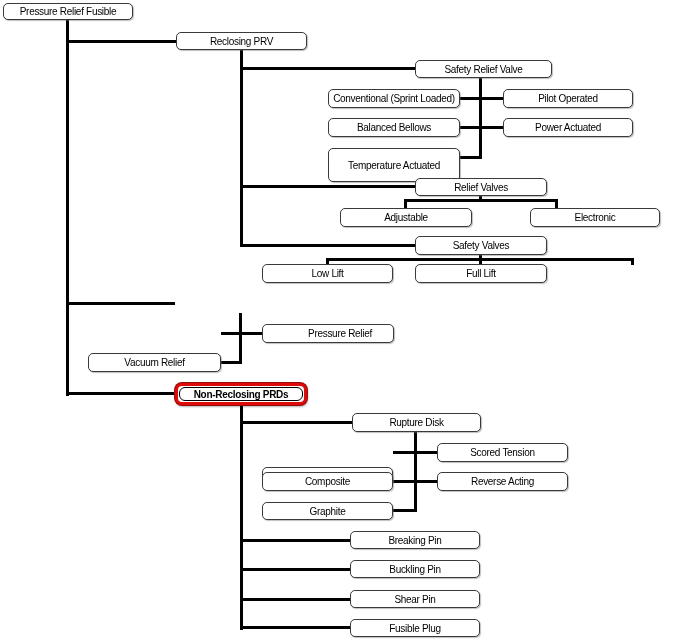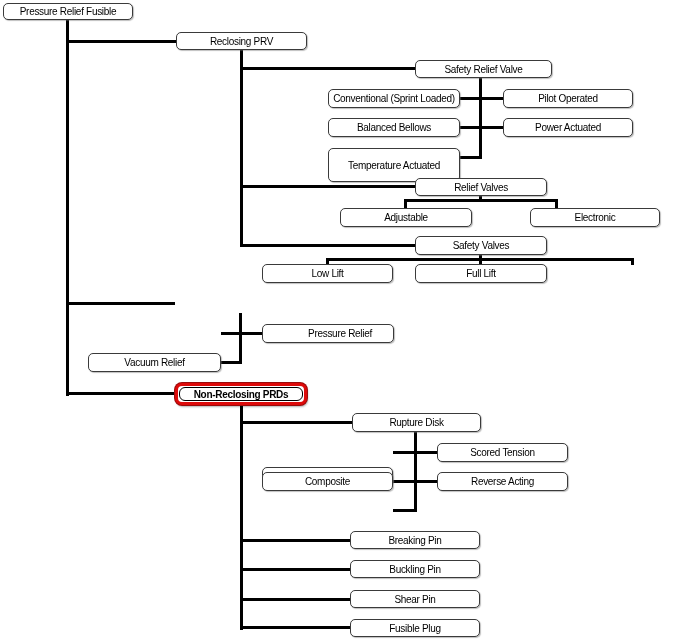--- a/index.html
+++ b/index.html
@@ -148,20 +148,23 @@
     </div>
     <div class="node" style="left: 437px; top: 443px; width: 131px; height: 19px;">
       <span>Scored Tension</span>
     </div>
     <div class="node" style="left: 262px; top: 472px; width: 131px; height: 19px;">
       <span>Composite</span>
     </div>
     <div class="node" style="left: 437px; top: 472px; width: 131px; height: 19px;">
       <span>Reverse Acting</span>
     </div>
+    <div class="node" style="left: 262px; top: 502px; width: 131px; height: 18px;">
+      <span>Graphite</span>
+    </div>
     <div class="node" style="left: 350px; top: 531px; width: 130px; height: 18px;">
       <span>Breaking Pin</span>
     </div>
     <div class="node" style="left: 350px; top: 560px; width: 130px; height: 18px;">
       <span>Buckling Pin</span>
     </div>
     <div class="node" style="left: 350px; top: 590px; width: 130px; height: 18px;">
       <span>Shear Pin</span>
     </div>
     <div class="node" style="left: 350px; top: 619px; width: 130px; height: 18px;">

